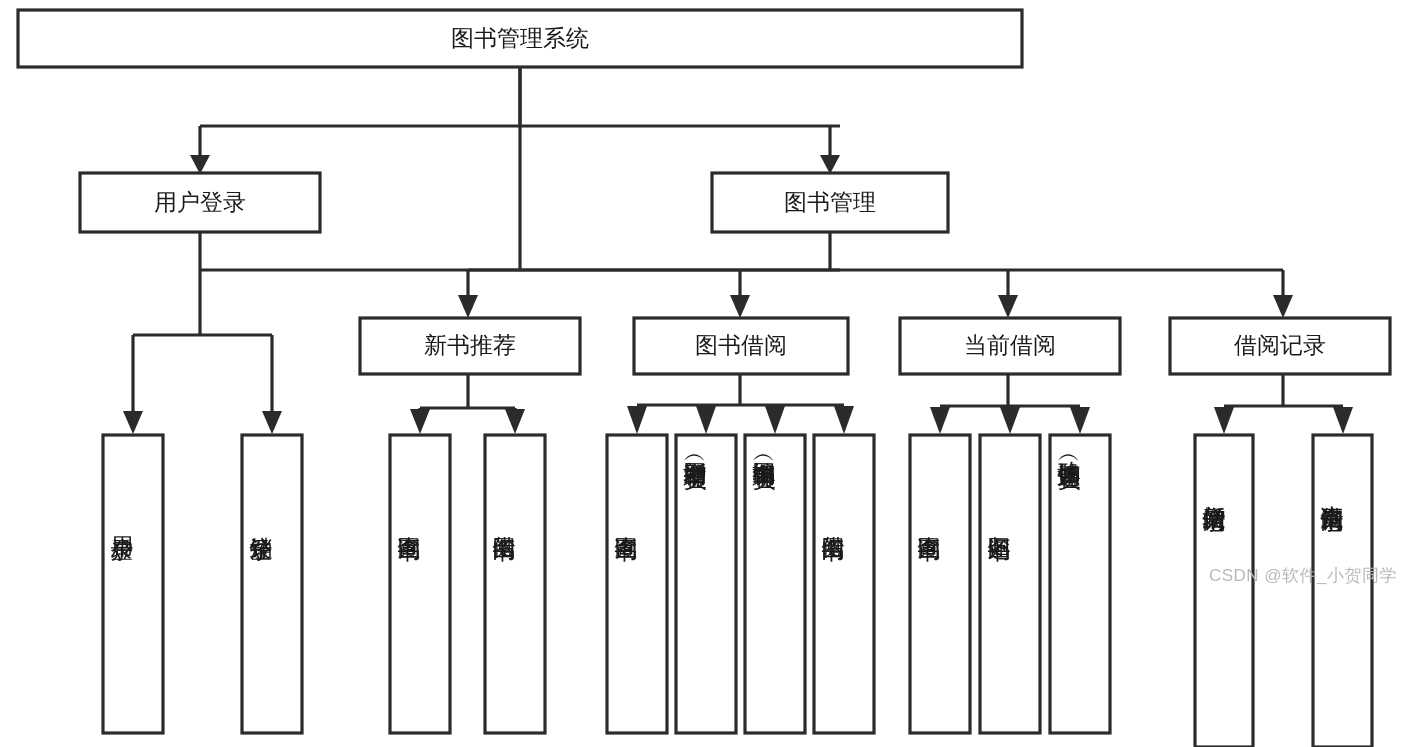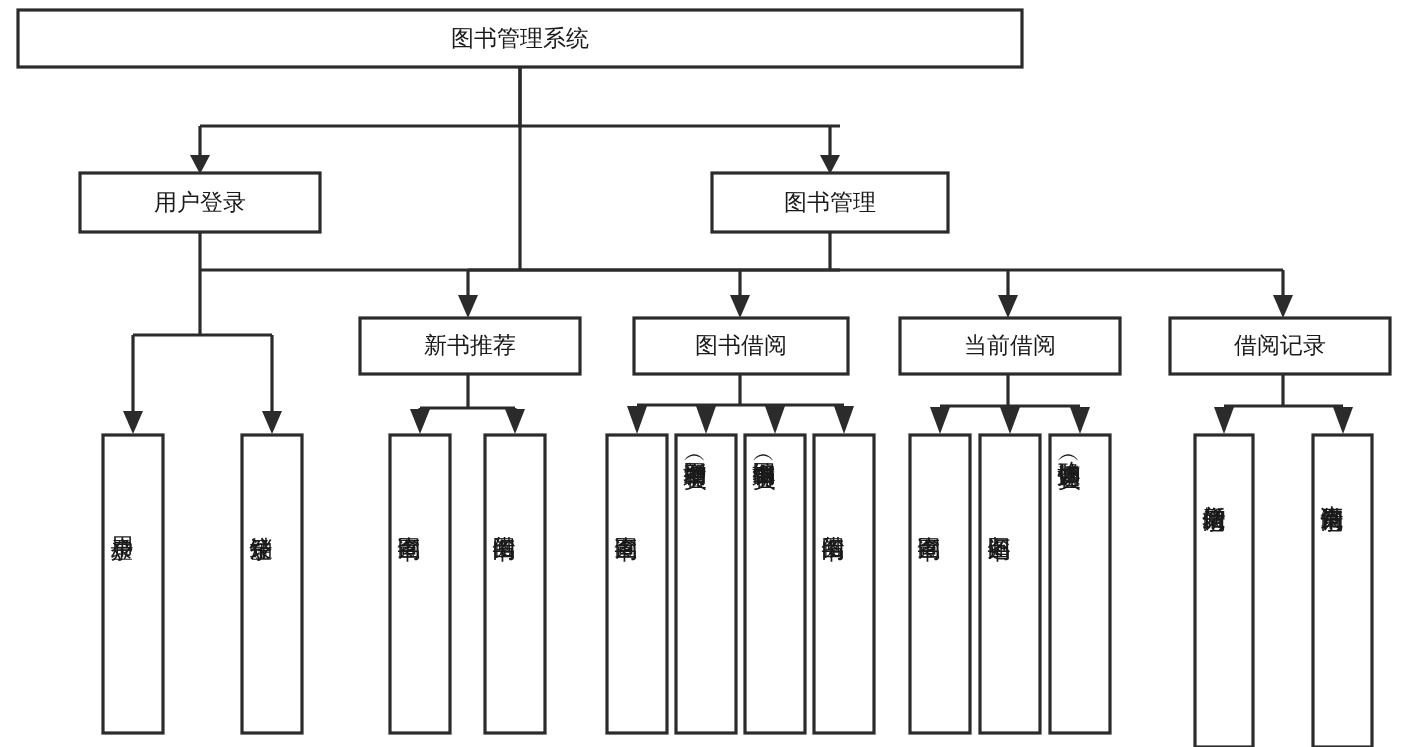--- a/index.html
+++ b/index.html
@@ -141,13 +141,14 @@
   <div class="vlabel" style="left:614px;top:518px;height:200px;">查询图书</div>
   <div class="vlabel" style="left:683px;top:443px;height:295px;">新增图书（管理员）</div>
   <div class="vlabel" style="left:752px;top:443px;height:295px;">编辑图书（管理员）</div>
   <div class="vlabel" style="left:821px;top:518px;height:200px;">借阅图书</div>
   <div class="vlabel" style="left:917px;top:518px;height:200px;">查询图书</div>
   <div class="vlabel" style="left:987px;top:518px;height:200px;">归还图书</div>
   <div class="vlabel" style="left:1057px;top:443px;height:295px;">确认归还（管理员）</div>
   <div class="vlabel" style="left:1202px;top:487px;height:240px;">新增借阅记录</div>
   <div class="vlabel" style="left:1320px;top:487px;height:240px;">查询借阅记录</div>
 
+  <div class="watermark">CSDN @软件_小贺同学</div>
 </div>
 
 </body></html>

